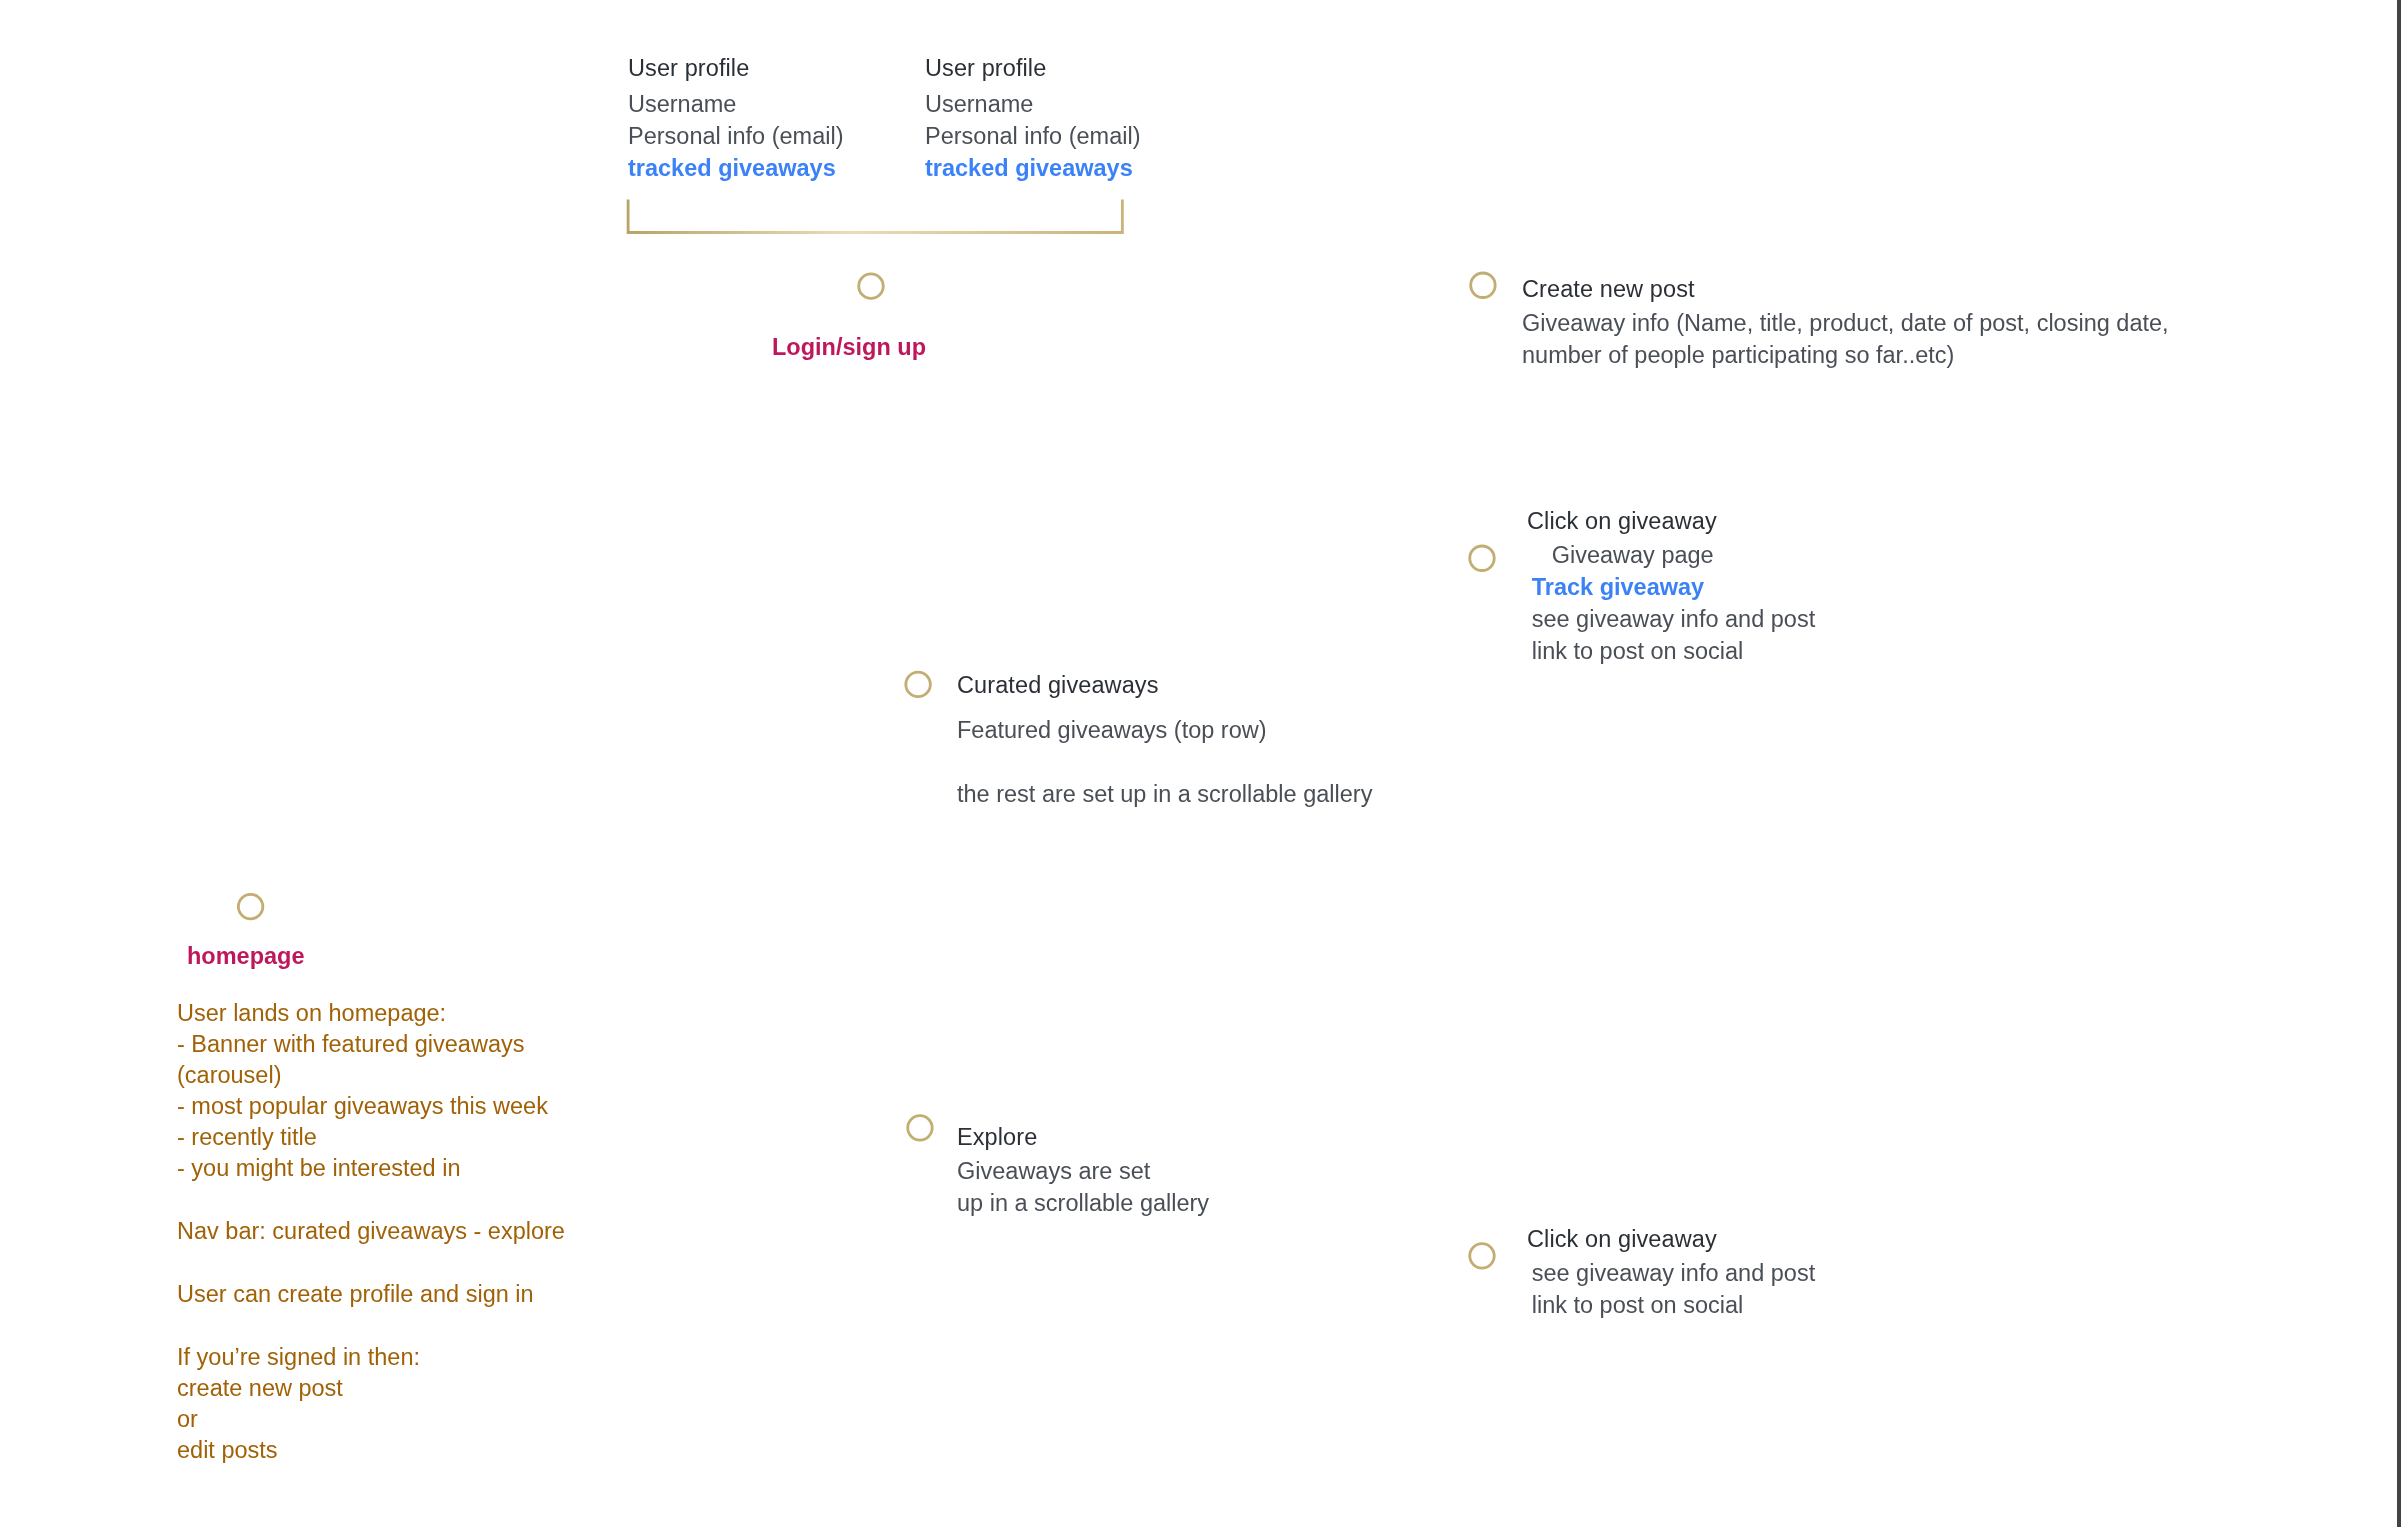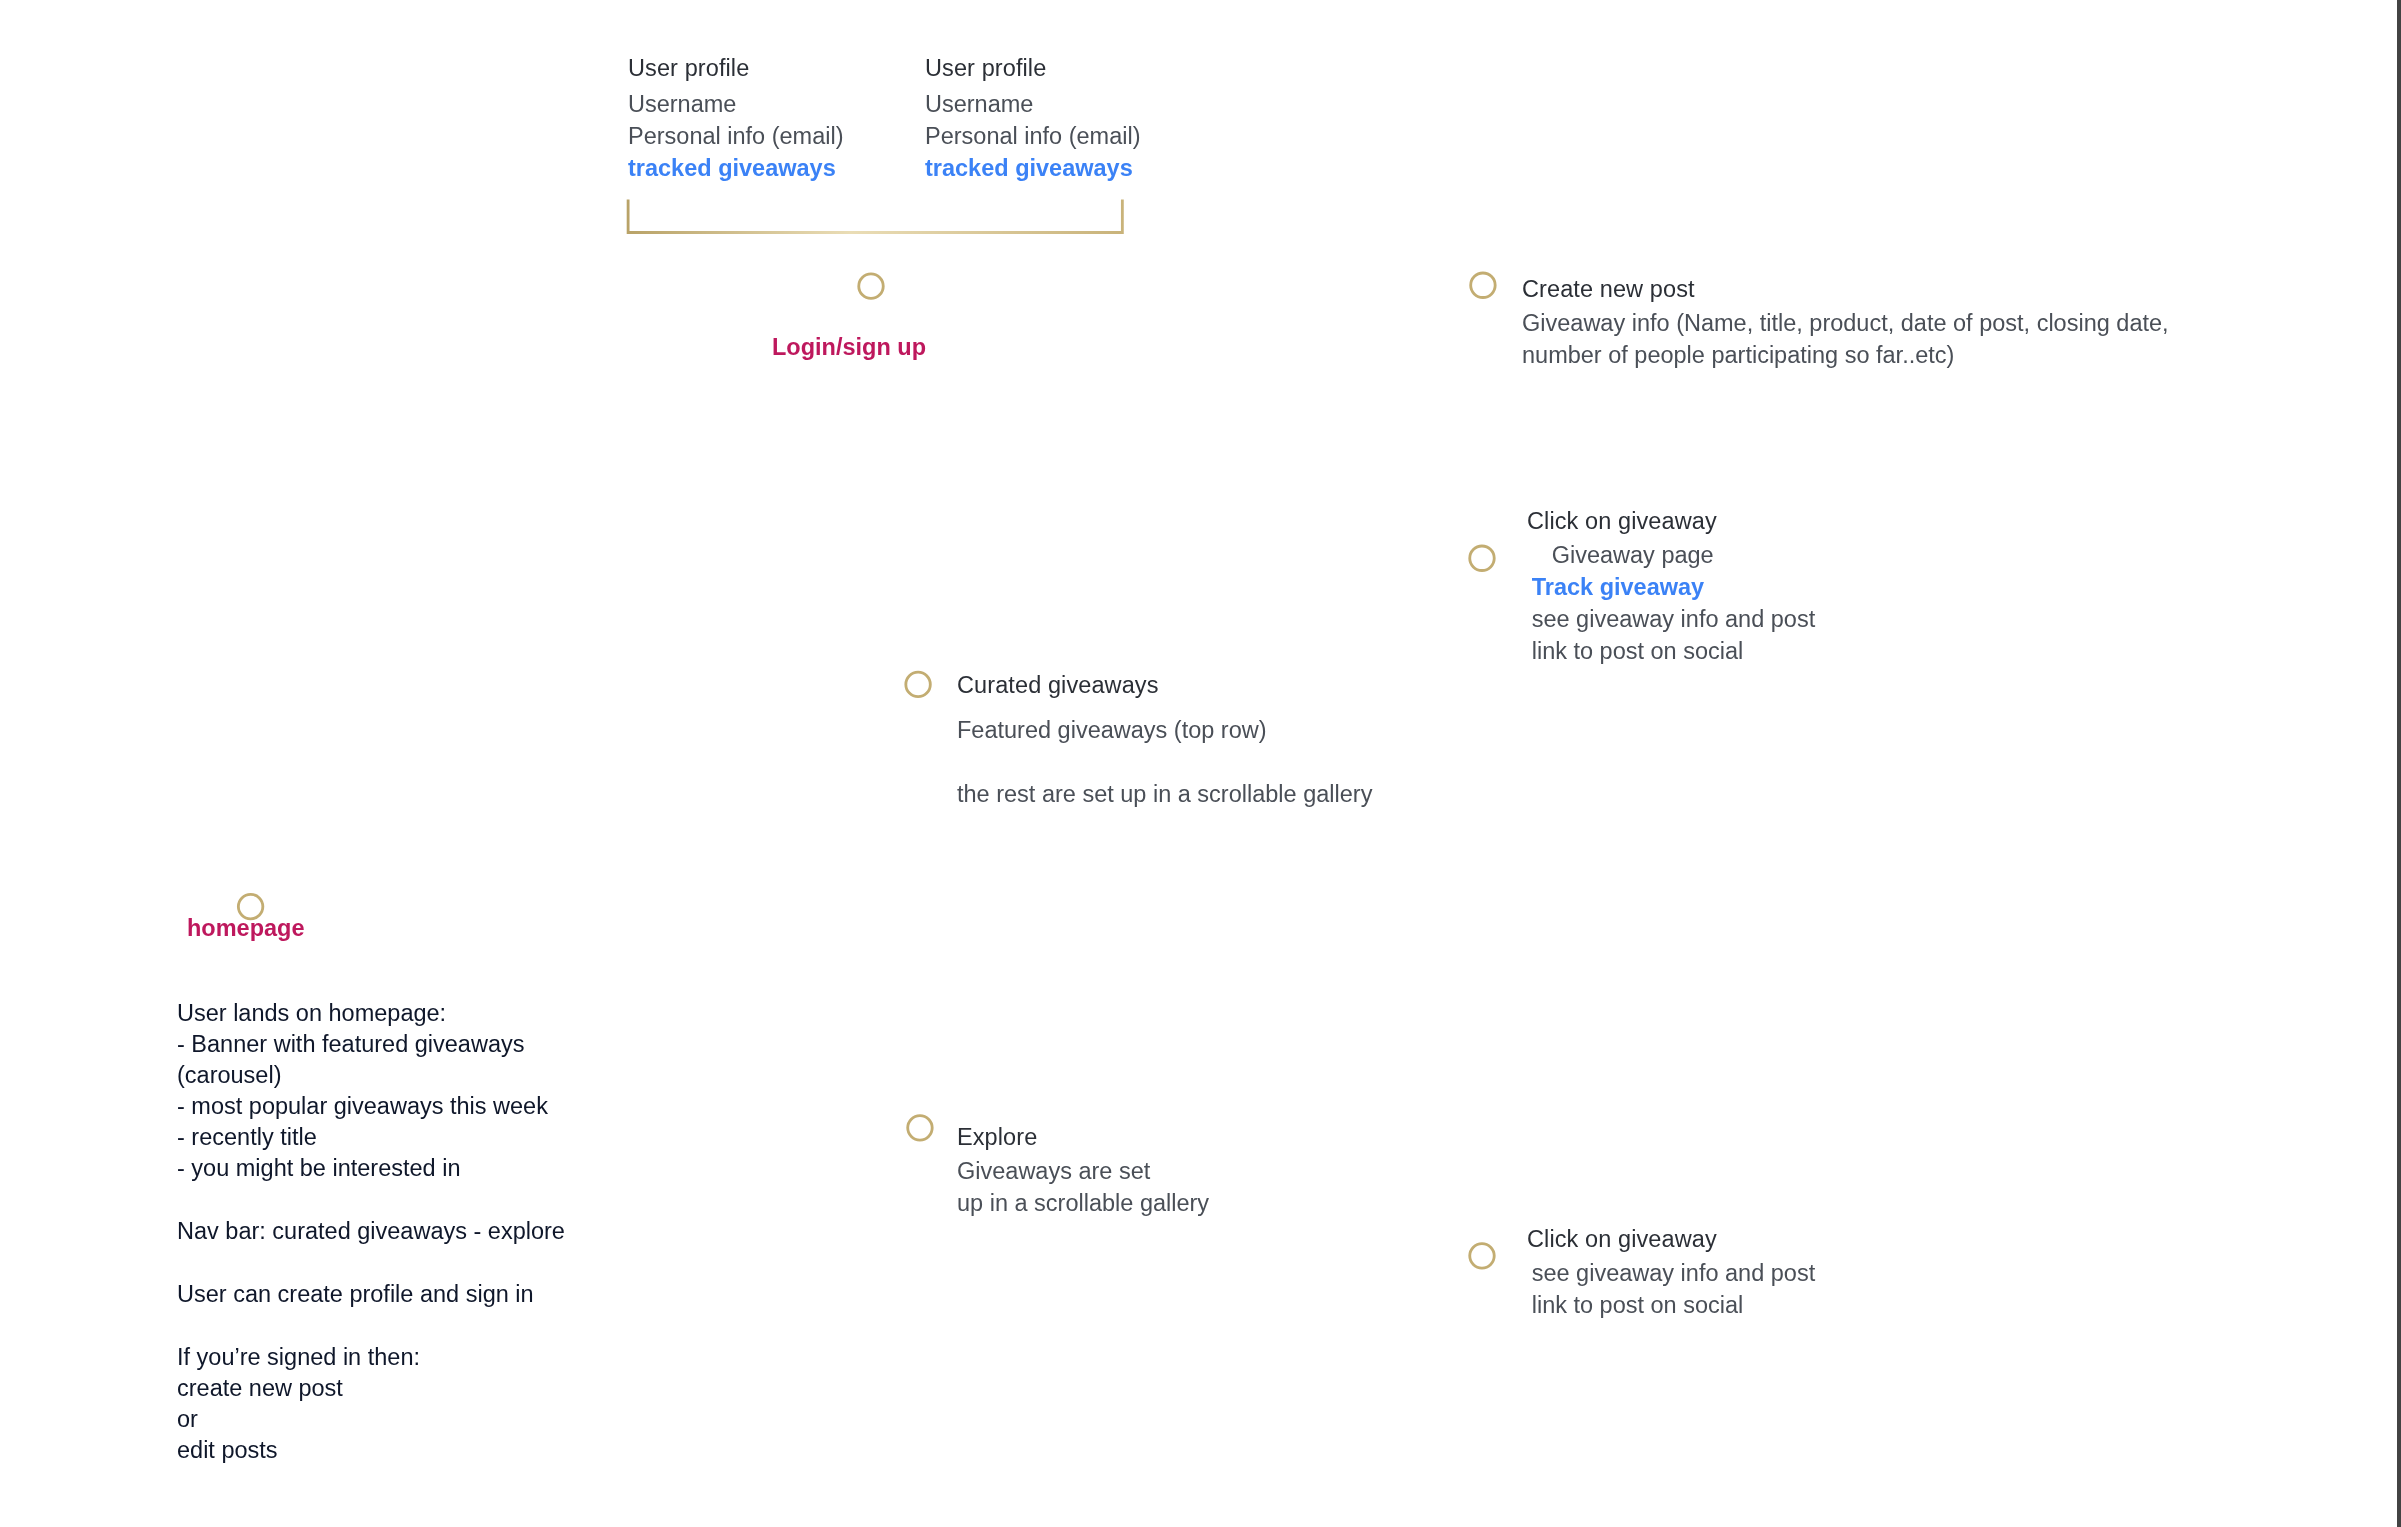--- a/index.html
+++ b/index.html
@@ -52,21 +52,21 @@
   .gap { height: 32px; }
   .lbl-center {
     position: absolute;
     font-weight: bold;
     font-size: 23.5px;
     color: #be185d;
     white-space: nowrap;
   }
   .para {
     font-size: 23.5px;
-    color: #0f172a;
+    color: #a16207;
     line-height: 31px;
   }
 </style>
 </head>
 <body>
 
 <div id="canvas">
 
   <svg id="wires" viewBox="0 0 2550 1622" width="2401" height="1527" xmlns="http://www.w3.org/2000/svg">
     <defs>
@@ -180,21 +180,21 @@
     <div class="line">Giveaways are set</div>
     <div class="line">up in a scrollable gallery</div>
   </div>
 
   <div class="block" style="left:1527px; top:1226px;">
     <div class="h-title tight">Click on giveaway</div>
     <div class="line" style="padding-left:4.7px;">see giveaway info and post</div>
     <div class="line" style="padding-left:4.7px;">link to post on social</div>
   </div>
 
-  <div class="lbl-center" style="left:187px; top:915px;">homepage</div>
+  <div class="lbl-center" style="left:187px; top:943px;">homepage</div>
 
   <div class="block" style="left:177px; top:998px; width:527px;">
     <div class="para">User lands on homepage:</div>
     <div class="para">- Banner with featured giveaways</div>
     <div class="para">(carousel)</div>
     <div class="para">- most popular giveaways this week</div>
     <div class="para">- recently title</div>
     <div class="para">- you might be interested in</div>
     <div class="gap"></div>
     <div class="para">Nav bar: curated giveaways - explore</div>

